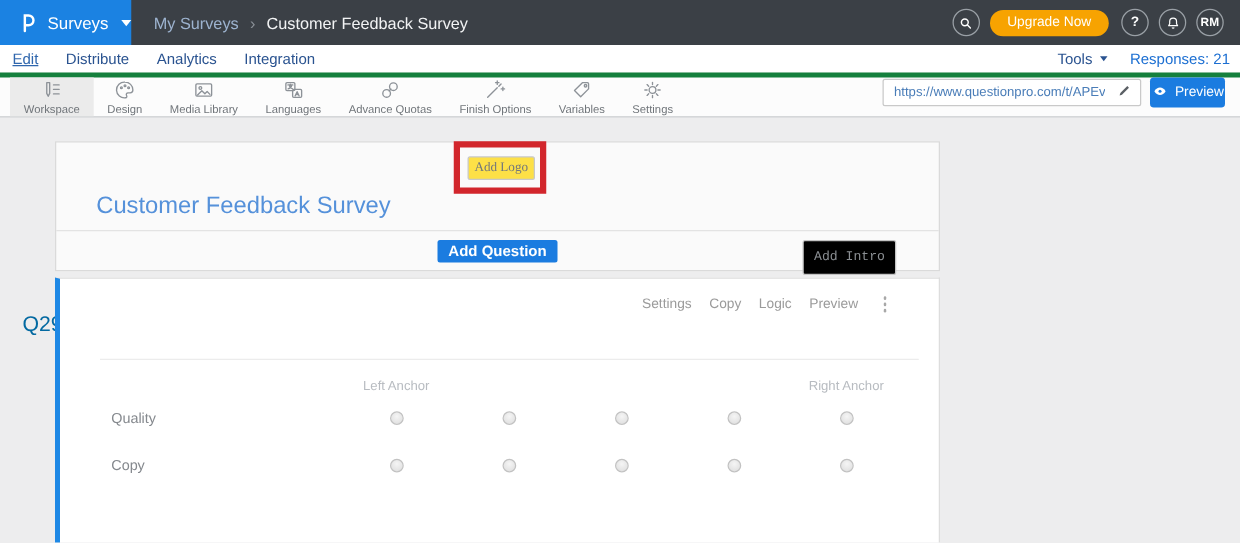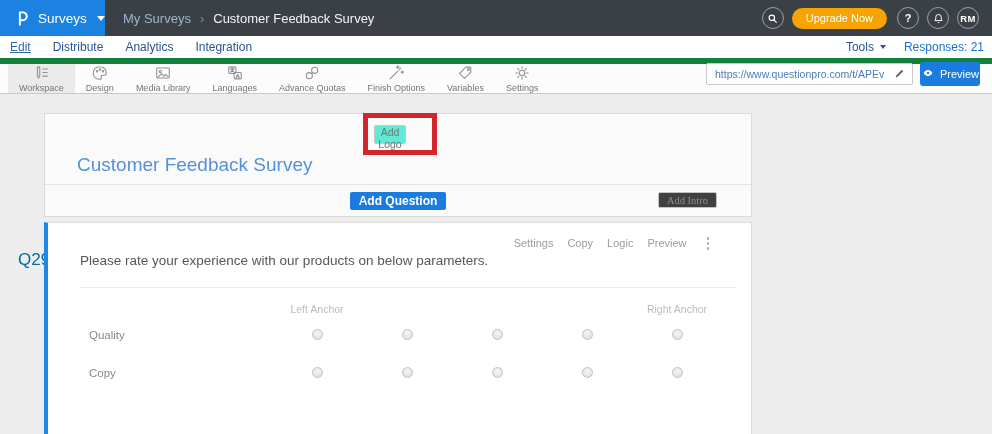--- a/index.html
+++ b/index.html
@@ -25,39 +25,39 @@
   .navrow{position:absolute;left:0;top:36px;width:992px;height:22px;background:#fff;display:flex;align-items:center;font-size:12px}
   .navtab{margin-left:22px;color:#2a5390;cursor:pointer}
   .navtab:first-child{margin-left:10px}
   .navtab.active{color:#2f66ad;text-decoration:underline}
   .navrow-right{margin-left:auto;display:flex;align-items:center;gap:18px;padding-right:8px}
   .tools-link{color:#2a5390;cursor:pointer;display:flex;align-items:center;gap:4px}
   .tools-link .caret{border-top-color:#2a5390;border-left-width:3.5px;border-right-width:3.5px;border-top-width:4.5px}
   .responses{color:#1c6fd2;cursor:pointer}
 
   
-  .toolbar{position:absolute;left:0;top:58px;width:992px;height:36px;background:#fcfcfc;border-top:6px solid #15803d;border-bottom:1px solid #c7cacd;display:flex;align-items:stretch;padding-left:8px}
+  .toolbar{position:absolute;left:0;top:58px;width:992px;height:36px;background:#fcfcfc;border-top:4px solid #15803d;border-bottom:1px solid #c7cacd;display:flex;align-items:stretch;padding-left:8px}
   .tool-item{display:flex;flex-direction:column;align-items:center;justify-content:center;padding:2px 11px;cursor:pointer;gap:1px}
   .tool-item.active{background:#ebebeb}
   .tool-item .ticon{height:18px;display:flex;align-items:center}
   .ticon svg{stroke:#8d9298;fill:none;stroke-width:1.2;stroke-linecap:round;stroke-linejoin:round;display:block}
   .tool-label{font-size:9px;color:#70757a;white-space:nowrap}
   .url-box{position:absolute;left:706px;top:63px;width:207px;height:22px;background:#fff;border:1px solid #c9c9c9;border-radius:2px;display:flex;align-items:center}
   .url-box input{border:none;outline:none;flex:1;font-family:"Liberation Sans",sans-serif;font-size:10.5px;color:#4a7db8;padding:0 4px 0 8px;background:transparent;min-width:0}
   .url-edit{width:24px;height:100%;display:flex;align-items:center;justify-content:center;cursor:pointer}
   .preview-btn{position:absolute;left:920px;top:62px;width:60px;height:24px;background:#1b7ce0;border:none;border-radius:3px;color:#fff;font-size:11px;display:flex;align-items:center;justify-content:center;gap:5px;cursor:pointer;font-family:"Liberation Sans",sans-serif}
 
   
   .survey-card{position:absolute;left:44px;top:113px;width:708px;height:104px;background:#fafafa;border:1px solid #dadada}
-  .add-logo-btn{position:absolute;left:329px;top:11px;width:32px;height:19px;background:#5eead4;border:1px solid #c8c8c8;border-radius:2px;color:#73777b;font-size:10.5px;cursor:pointer;font-family:Liberation Sans, sans-serif}
+  .add-logo-btn{position:absolute;left:329px;top:11px;width:54px;height:19px;background:#fde047;border:1px solid #c8c8c8;border-radius:2px;color:#73777b;font-size:10.5px;cursor:pointer;font-family:Liberation Serif, serif}
   .annotation{position:absolute;left:363px;top:113px;width:74px;height:42px;border:5px solid #d2262c;pointer-events:none;z-index:5}
   .survey-title{position:absolute;left:32px;top:40px;font-size:19px;color:#5591da;font-weight:400}
   .card-footer{position:absolute;left:0;bottom:0;width:100%;height:32px;border-top:1px solid #e3e3e3;display:flex;align-items:center;justify-content:center}
   .add-question-btn{background:#1b7ce0;color:#fff;border:none;border-radius:2px;height:18px;padding:0 9px;font-size:12px;font-weight:bold;cursor:pointer;font-family:"Liberation Sans",sans-serif}
-  .add-intro-btn{position:absolute;right:34px;top:7px;height:16px;padding:0 8px;background:#404040;border:1px solid #c3c3c3;border-radius:2px;color:#8b8f93;font-size:10.5px;cursor:pointer;font-family:Liberation Serif, serif}
+  .add-intro-btn{position:absolute;right:34px;top:7px;height:28px;padding:0 8px;background:#000000;border:1px solid #c3c3c3;border-radius:2px;color:#8b8f93;font-size:10.5px;cursor:pointer;font-family:Liberation Mono, monospace}
 
   
   .qnum{position:absolute;left:18px;top:250px;font-size:17px;color:#0369a1}
   .question-card{position:absolute;left:44px;top:222px;width:708px;height:230px;background:#fff;border:1px solid #ddd;border-left:4px solid #1e88e5}
   .q-actions{position:absolute;top:12px;right:40px;display:flex;align-items:center;gap:14px;font-size:11px;color:#9b9b9b}
   .q-action{cursor:pointer}
   .kebab{display:flex;flex-direction:column;gap:2.5px;margin-left:4px;cursor:pointer;padding:2px}
   .kebab i{width:2.5px;height:2.5px;border-radius:50%;background:#a8a8a8}
   .q-text{position:absolute;left:32px;top:30px;font-size:13.5px;color:#54585c}
   .q-hr{position:absolute;left:32px;right:16px;top:64px;border-top:1px solid #ececec}
@@ -247,21 +247,20 @@
     <span class="q-action">Copy</span>
     <span class="q-action">Logic</span>
     <span class="q-action">Preview</span>
     <span class="kebab">
         <i></i>
         <i></i>
         <i></i>
       </span>
   </div>
 
-  <div class="q-text">Please rate your experience with our products on below parameters.</div>
   <div class="q-hr"></div>
 
   <div class="q-table">
     <div class="t-row anchor-row">
       <div class="t-label"></div>
       <div class="t-cell">Left Anchor</div>
       <div class="t-cell"></div>
       <div class="t-cell"></div>
       <div class="t-cell"></div>
       <div class="t-cell">Right Anchor</div>

